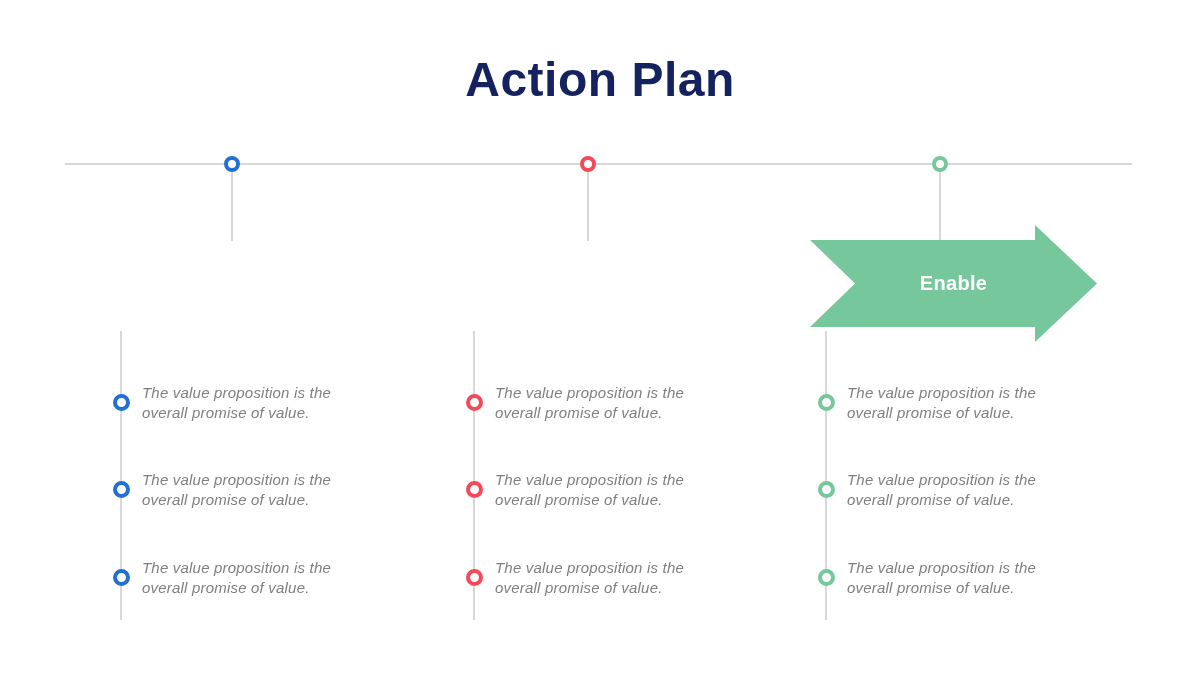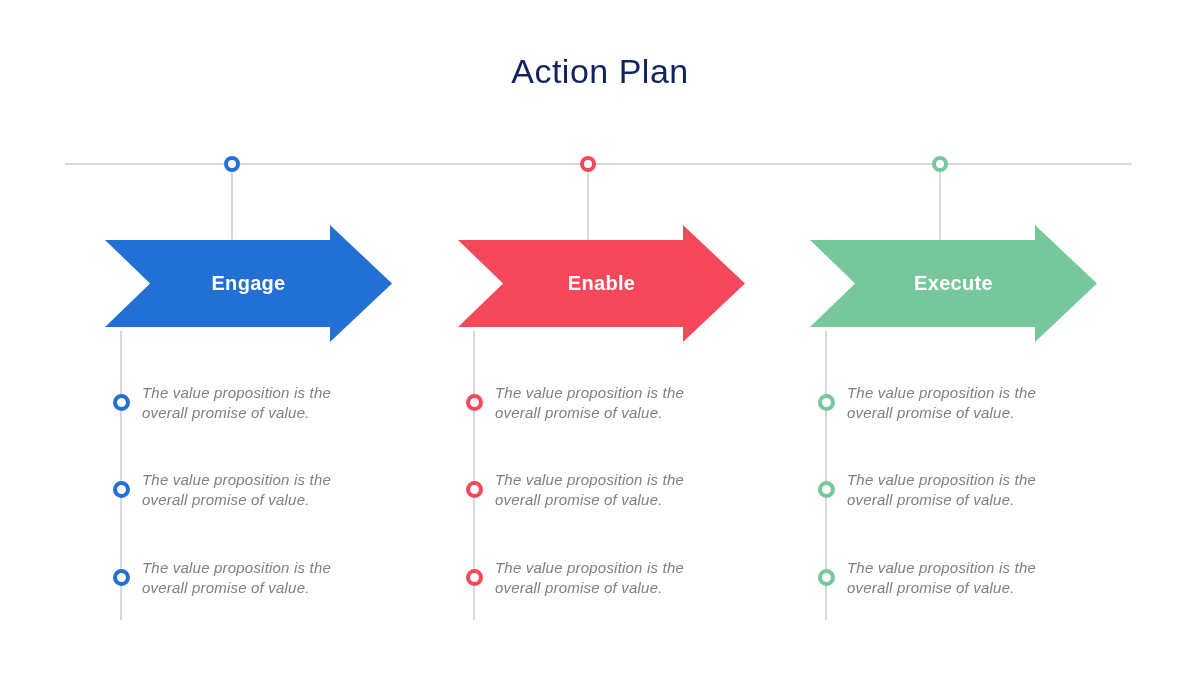--- a/index.html
+++ b/index.html
@@ -15,22 +15,22 @@
     background: #ffffff;
     overflow: hidden;
   }
   .title {
     position: absolute;
     top: 52px;
     left: 0;
     width: 100%;
     margin: 0;
     text-align: center;
-    font-size: 34px;
-    font-weight: normal;
+    font-size: 48px;
+    font-weight: bold;
     letter-spacing: 0.5px;
     color: var(--navy, #14235f);
   }
   .timeline {
     position: absolute;
     left: 65px;
     top: 163px;
     width: 1067px;
     height: 2px;
     background: var(--line, #d8d8d8);
@@ -128,73 +128,67 @@
 
 <div class="slide">
 
   <h1 class="title">Action Plan</h1>
 
   <div class="timeline"></div>
 
   <section class="column accent-blue" style="left:105px">
     <span class="node-ring" style="left:119px"></span>
     <span class="drop-line" style="left:126px"></span>
-    <div class="arrow">
-      <span class="arrow-label">Engage</span>
-    </div>
     <span class="stem"></span>
     <div class="item item-1">
       <span class="bullet-ring"></span>
       <p class="item-text">The value proposition is the overall promise of value.</p>
     </div>
     <div class="item item-2">
       <span class="bullet-ring"></span>
       <p class="item-text">The value proposition is the overall promise of value.</p>
     </div>
     <div class="item item-3">
       <span class="bullet-ring"></span>
       <p class="item-text">The value proposition is the overall promise of value.</p>
     </div>
   </section>
 
   <section class="column accent-red" style="left:458px">
+    <span class="node-ring" style="left:122px"></span>
+    <span class="drop-line" style="left:129px"></span>
+    <span class="stem"></span>
+    <div class="item item-1">
+      <span class="bullet-ring"></span>
+      <p class="item-text">The value proposition is the overall promise of value.</p>
+    </div>
+    <div class="item item-2">
+      <span class="bullet-ring"></span>
+      <p class="item-text">The value proposition is the overall promise of value.</p>
+    </div>
+    <div class="item item-3">
+      <span class="bullet-ring"></span>
+      <p class="item-text">The value proposition is the overall promise of value.</p>
+    </div>
+  </section>
+
+  <section class="column accent-green" style="left:810px">
     <span class="node-ring" style="left:122px"></span>
     <span class="drop-line" style="left:129px"></span>
     <div class="arrow">
       <span class="arrow-label">Enable</span>
     </div>
     <span class="stem"></span>
     <div class="item item-1">
       <span class="bullet-ring"></span>
       <p class="item-text">The value proposition is the overall promise of value.</p>
     </div>
     <div class="item item-2">
       <span class="bullet-ring"></span>
       <p class="item-text">The value proposition is the overall promise of value.</p>
     </div>
     <div class="item item-3">
       <span class="bullet-ring"></span>
       <p class="item-text">The value proposition is the overall promise of value.</p>
     </div>
   </section>
 
-  <section class="column accent-green" style="left:810px">
-    <span class="node-ring" style="left:122px"></span>
-    <span class="drop-line" style="left:129px"></span>
-    <div class="arrow">
-      <span class="arrow-label">Execute</span>
-    </div>
-    <span class="stem"></span>
-    <div class="item item-1">
-      <span class="bullet-ring"></span>
-      <p class="item-text">The value proposition is the overall promise of value.</p>
-    </div>
-    <div class="item item-2">
-      <span class="bullet-ring"></span>
-      <p class="item-text">The value proposition is the overall promise of value.</p>
-    </div>
-    <div class="item item-3">
-      <span class="bullet-ring"></span>
-      <p class="item-text">The value proposition is the overall promise of value.</p>
-    </div>
-  </section>
-
 </div>
 
 </body></html>

